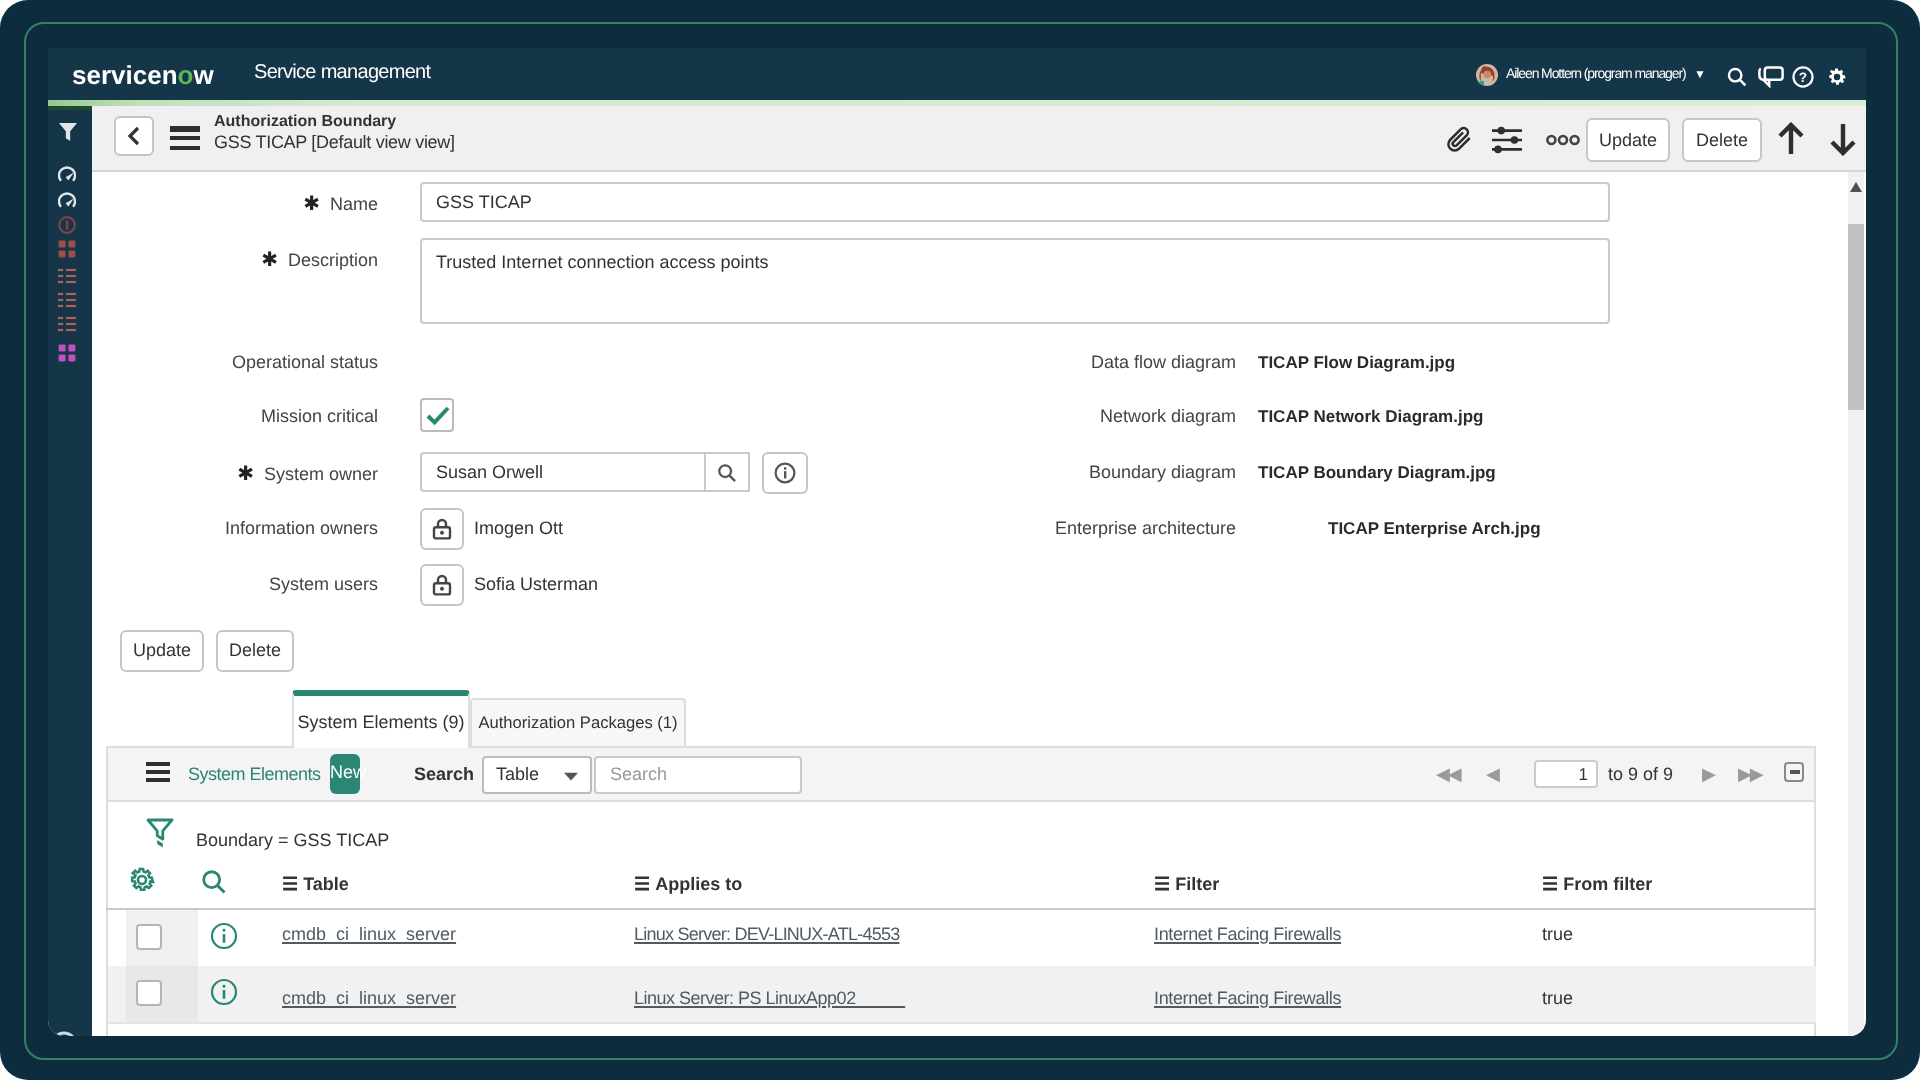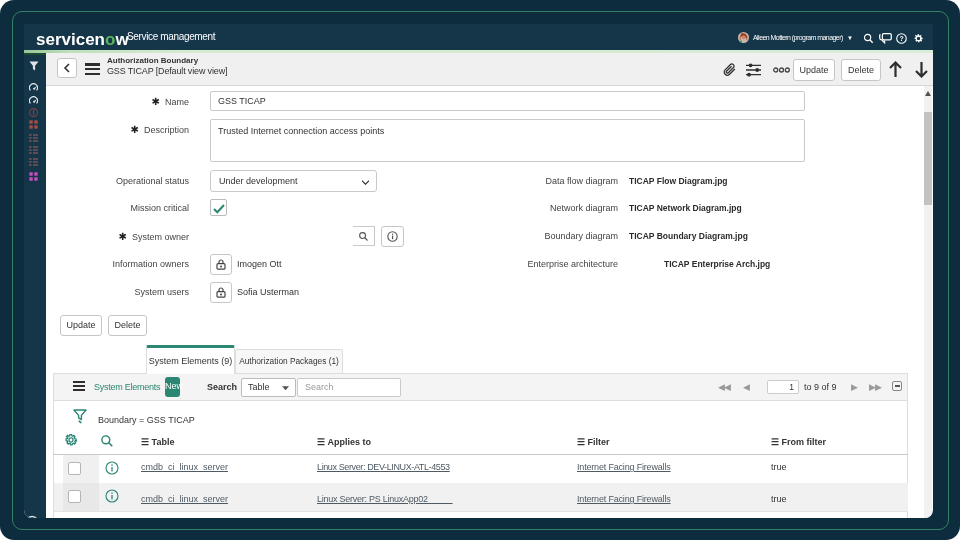--- a/index.html
+++ b/index.html
@@ -6,21 +6,21 @@
   html,body { width:960px; height:540px; overflow:hidden; background:#fff;
     font-family:"Liberation Sans",sans-serif; }
   #window { position:absolute; left:0; top:0; width:960px; height:540px;
     background:#0d2d3f; border-radius:14px; }
   .abs { position:absolute; }
   #frameborder { left:12px; top:11px; width:936.5px; height:519px;
     border:1.5px solid #338266; border-radius:10px; }
   #app { left:24px; top:24px; width:909px; height:494px; background:#fff;
     border-radius:0 0 8px 8px; overflow:hidden; }
   #topbar { left:0; top:0; width:909px; height:26px; background:#153549; }
-  #logo { left:12px; top:6px; font-size:17px; font-weight:bold; color:#fff; }
+  #logo { left:12px; top:6px; font-size:13px; font-weight:bold; color:#fff; }
   #logo .o { color:#5bb75b; }
   #svcmgmt { left:103px; top:7px; font-size:10px; color:#fff; letter-spacing:-0.35px;text-align:right; }
   #greenline { left:0; top:26px; width:909px; height:3px; background:linear-gradient(90deg,#96c795 0px,#bfe0ba 45px,#d5ead0 160px,#d9ecd6 100%); }
   #sidebar { left:0; top:29px; width:22px; height:465px; background:#153549; }
   #formhdr { left:22px; top:29px; width:887px; height:33px; background:#f0f0f0;
     border-bottom:1px solid #d6d6d6; }
   .btn { background:#fff; border:1px solid #c6c6c6; border-radius:3px;
     color:#333; font-size:9px; text-align:center; }
   .lbl2 { position:absolute; font-size:9px; color:#444; text-align:right; width:120px; }
   .a { font-size:10px; color:#222; margin-right:5px; }
@@ -173,32 +173,28 @@
   </svg>
   <svg class="ico" style="left:890px;top:37px" width="15" height="17" viewBox="0 0 15 17">
     <path d="M7.5 1 V15 M2 10 L7.5 15.5 L13 10" fill="none" stroke="#2e2e2e" stroke-width="2.2"></path>
   </svg>
 
   <div class="lbl2" style="left:45px;top:72px;"><span class="a">✱</span>Name</div>
   <div class="inp" style="left:186px;top:67px;width:595px;height:20px;line-height:18px;padding-left:7px;">GSS TICAP</div>
   <div class="lbl2" style="left:45px;top:100px;"><span class="a">✱</span>Description</div>
   <div class="inp" style="left:186px;top:95px;width:595px;height:43px;line-height:10px;padding:6px 0 0 7px;">Trusted Internet connection access points</div>
   <div class="lbl2" style="left:45px;top:152px;">Operational status</div>
-  <div class="inp" style="left:186px;top:146px;width:167px;height:22px;line-height:20px;padding-left:8px;border-radius:3px;">Under development
-    <svg width="7" height="5" viewBox="0 0 8 5" style="position:absolute;right:7px;top:9px">
-        <path d="M0 0.5 L4 4.5 L8 0.5" fill="none" stroke="#333" stroke-width="1.3"></path>
-      </svg>
-  </div>
   <div class="lbl2" style="left:45px;top:179px;">Mission critical</div>
   <div class="abs" style="left:186px;top:175px;width:17px;height:17px;border:1px solid #bbb;border-radius:2px;background:#fff;">
     <svg width="12" height="10" viewBox="0 0 12 10" style="margin:3px 0 0 2px">
         <path d="M1 5 L4.3 8.2 L11 1" fill="none" stroke="#2b8674" stroke-width="2"></path>
       </svg>
   </div>
   <div class="lbl2" style="left:45px;top:207px;"><span class="a">✱</span>System owner</div>
+  <div class="inp" style="left:186px;top:202px;width:143px;height:20px;line-height:18px;padding-left:7px;border-radius:2px 0 0 2px;">Susan Orwell</div>
   <div class="abs" style="left:329px;top:202px;width:22px;height:20px;border:1px solid #c9c9c9;border-left:none;background:#fff;">
     <svg width="11" height="11" viewBox="0 0 12 12" style="margin:4px 0 0 5px">
       <circle cx="5" cy="5" r="3.2" fill="none" stroke="#555" stroke-width="1.2"></circle>
       <line x1="7.4" y1="7.4" x2="10.4" y2="10.4" stroke="#555" stroke-width="1.3"></line>
     </svg>
   </div>
   <div class="abs btn" style="left:357px;top:202px;width:23px;height:21px;">
     <svg width="11" height="11" viewBox="0 0 11 11" style="margin-top:4px">
       <circle cx="5.5" cy="5.5" r="4.7" fill="none" stroke="#555" stroke-width="1.1"></circle>
       <rect x="5" y="4.6" width="1.2" height="3.6" fill="#555"></rect>

